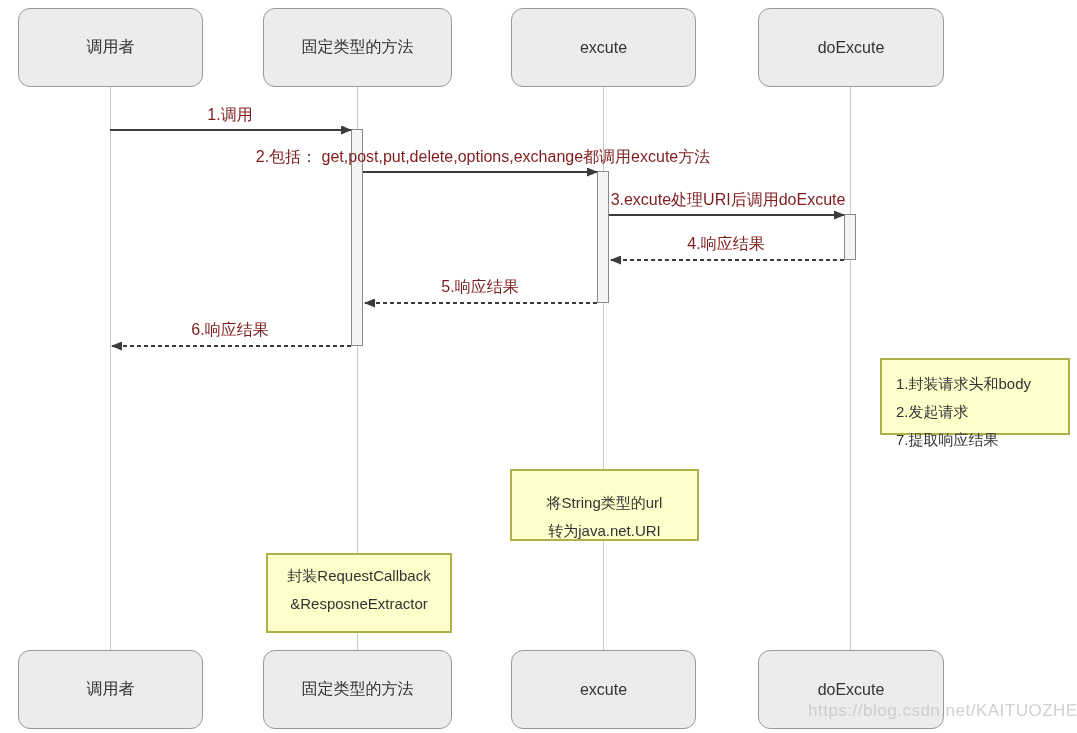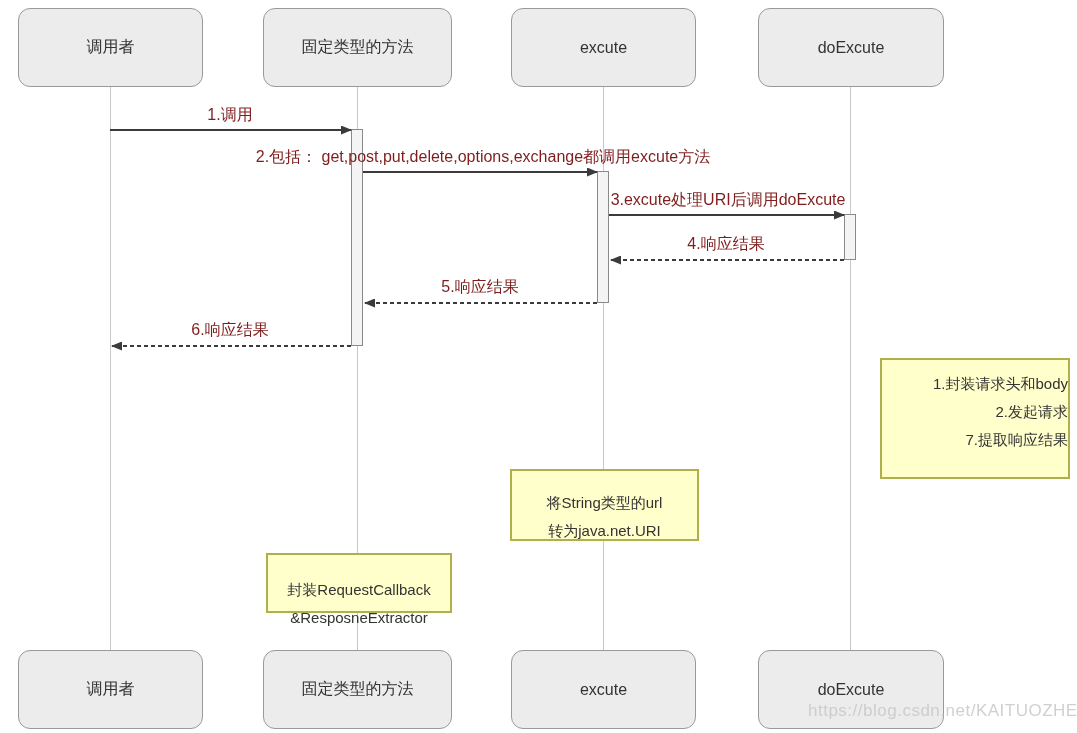--- a/index.html
+++ b/index.html
@@ -87,34 +87,34 @@
     background: #ffffcc;
     border: 2px solid #b0b04a;
     font-size: 15px;
     line-height: 28px;
     color: #333333;
     z-index: 5;
   }
   .note div { white-space: nowrap; }
   .note-a {
     left: 880px; top: 358px;
-    width: 190px; height: 121px;
+    width: 190px; height: 77px;
     padding: 10px 0 0 14px;
-    text-align: right;
+    text-align: left;
   }
   .note-b {
     left: 510px; top: 469px;
     width: 189px; height: 72px;
     padding-top: 18px;
     text-align: center;
   }
   .note-c {
     left: 266px; top: 553px;
-    width: 186px; height: 60px;
-    padding-top: 21px;
+    width: 186px; height: 80px;
+    padding-top: 7px;
     text-align: center;
   }
   .watermark {
     position: absolute;
     left: 808px;
     top: 701px;
     font-size: 17px;
     letter-spacing: 0.5px;
     color: rgba(200, 200, 200, 0.85);
     white-space: nowrap;

